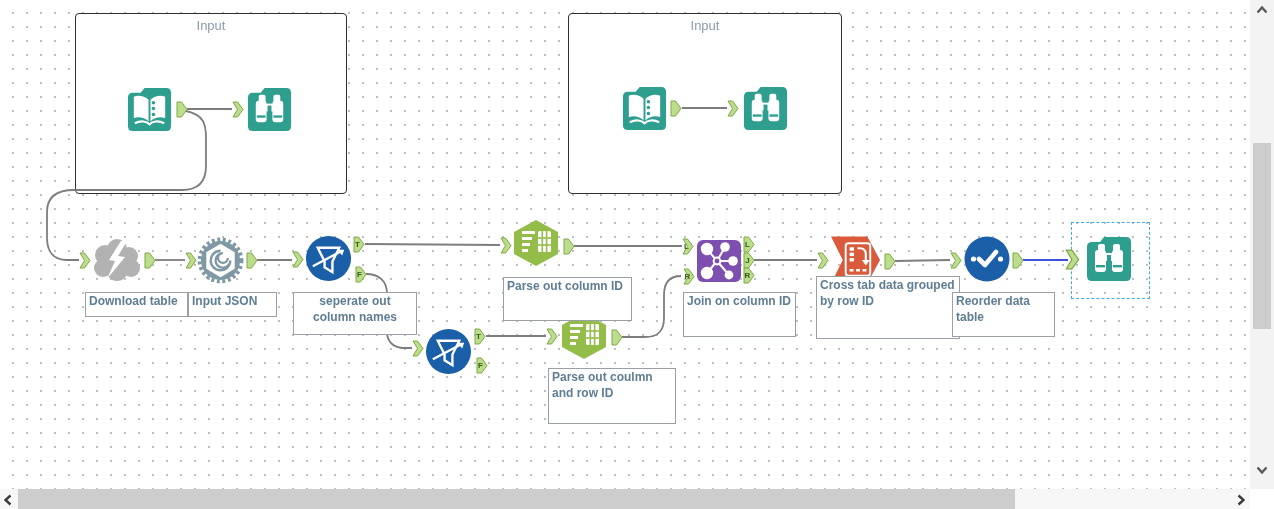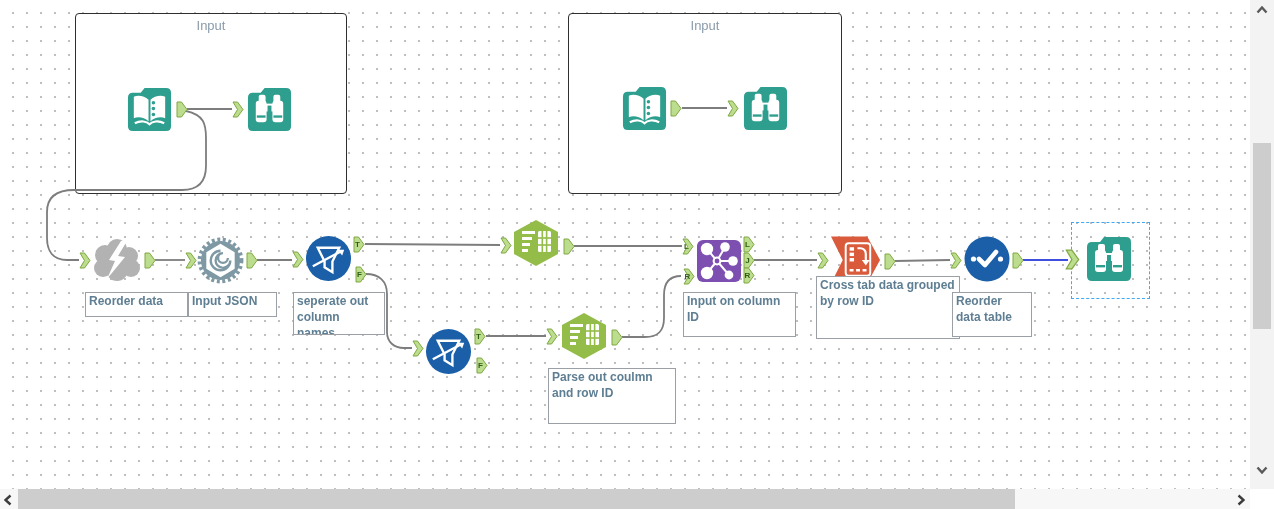--- a/index.html
+++ b/index.html
@@ -383,27 +383,28 @@
     <svg width="12" height="17" viewBox="0 0 12 17">
         <polygon points="1,1 5.5,1 11,8.5 5.5,16 1,16" fill="#bcdc8e" stroke="#7fa840"></polygon>
       </svg>
     </div>
   <div class="anchor" style="left:1065px;top:249px;width:15px;height:21px;">
     <svg width="15" height="21" viewBox="0 0 12 17">
         <polygon points="1,1 5.5,1 11,8.5 5.5,16 1,16 5.5,8.5" fill="#bcdc8e" stroke="#7fa840"></polygon>
       </svg>
     </div>
 
-  <div class="label" style="left:85px;top:292px;width:103px;height:25px;">Reorder data</div>
+  <div class="label" style="left:85px;top:292px;width:103px;height:25px;">Download table</div>
   <div class="label" style="left:188px;top:292px;width:89px;height:25px;">Input JSON</div>
-  <div class="label" style="left:293px;top:292px;width:92px;height:43px;">seperate out column names</div>
+  <div class="label" style="left:293px;top:292px;width:124px;height:43px;text-align:center;">seperate out column names</div>
+  <div class="label" style="left:503px;top:277px;width:129px;height:44px;">Parse out column ID</div>
   <div class="label" style="left:548px;top:368px;width:128px;height:56px;">Parse out coulmn and row ID</div>
-  <div class="label" style="left:683px;top:292px;width:113px;height:45px;">Input on column ID</div>
+  <div class="label" style="left:683px;top:292px;width:113px;height:45px;">Join on column ID</div>
   <div class="label" style="left:816px;top:276px;width:144px;height:63px;">Cross tab data grouped by row ID</div>
-  <div class="label" style="left:952px;top:292px;width:80px;height:45px;">Reorder data table</div>
+  <div class="label" style="left:952px;top:292px;width:103px;height:45px;">Reorder data table</div>
 
 </div>
 
 <div class="vscroll">
   <svg class="sbtn" style="left:6px;top:6px;" width="12" height="8" viewBox="0 0 12 8">
     <polyline points="1.5,6.5 6,1.5 10.5,6.5" fill="none" stroke="#5a5a5a" stroke-width="2.4"></polyline>
     </svg>
   <div class="vthumb"></div>
   <svg class="sbtn" style="left:6px;top:466px;" width="12" height="8" viewBox="0 0 12 8">
     <polyline points="1.5,1.5 6,6.5 10.5,1.5" fill="none" stroke="#5a5a5a" stroke-width="2.4"></polyline>

